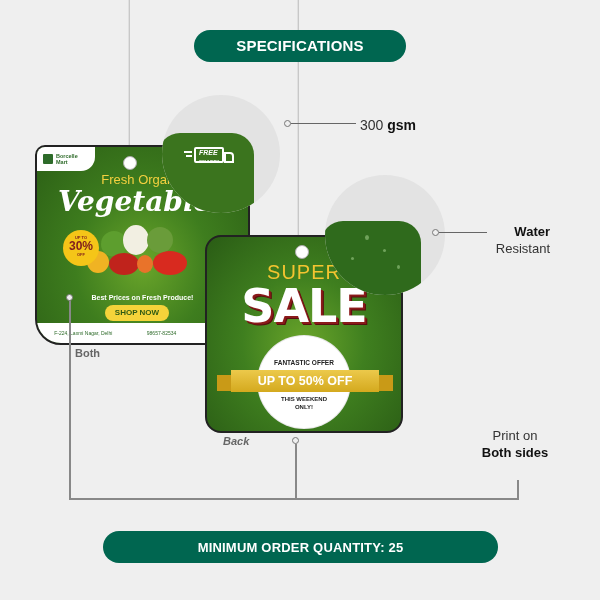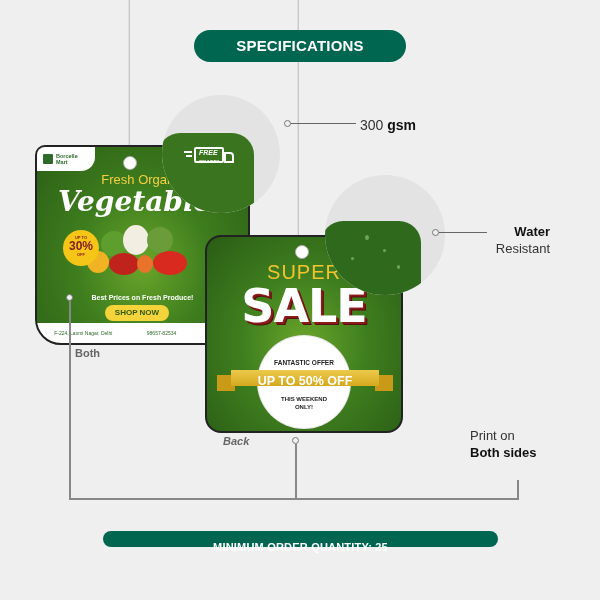--- a/index.html
+++ b/index.html
@@ -38,21 +38,21 @@
   .front-footer { position: absolute; left: 0; bottom: 0; width: 100%; height: 20px; background: #fff;
                   display: flex; align-items: center; justify-content: space-around; font-size: 5px; color: #2e6b2a; }
 
   .super { position: absolute; left: 0; width: 100%; top: 24px; text-align: center; color: #f4c430; font-size: 20px; letter-spacing: 1px; }
   .sale { position: absolute; left: 0; width: 100%; top: 42px; text-align: center; color: #fff; font-size: 46px; font-weight: 900;
           text-shadow: 2px 2px 0 #8b1a1a, 3px 3px 0 #5a0f0f; letter-spacing: -1px; font-family: "DejaVu Sans", sans-serif; }
   .seal { position: absolute; left: 54px; top: 102px; width: 86px; height: 86px; border-radius: 50%; background: #fff;
           box-shadow: 0 0 0 3px #fff, 0 0 0 4px #e8e8e8; }
   .seal-top { position: absolute; left: 0; width: 100%; top: 20px; text-align: center; font-size: 6.5px; font-weight: 700; color: #222; }
   .seal-bot { position: absolute; left: 0; width: 100%; top: 56px; text-align: center; font-size: 6px; font-weight: 700; color: #222; line-height: 8px; }
-  .ribbon { position: absolute; left: 24px; top: 133px; width: 148px; height: 16px; background: linear-gradient(#ecc94b, #d4a91e);
+  .ribbon { position: absolute; left: 24px; top: 133px; width: 148px; height: 22px; background: linear-gradient(#ecc94b, #d4a91e);
             color: #fff; font-size: 12.5px; font-weight: 700; text-align: center; line-height: 22px; }
   .ribbon-tail { position: absolute; top: 138px; width: 18px; height: 16px; background: #c99a17; }
 
   .mag { position: absolute; border-radius: 50%; background: #e3e3e3; overflow: hidden; }
   .mag-inner { position: absolute; background: #3a741d; border-radius: 22px 22px 0 0; }
 
   .dot { position: absolute; width: 7px; height: 7px; border-radius: 50%; border: 1.5px solid #777; background: #efefef; }
   .lead { position: absolute; height: 1px; background: #666; }
   .vline { position: absolute; width: 2px; background: #888; }
   .hline { position: absolute; height: 2px; background: #888; }
@@ -147,28 +147,28 @@
   <b>gsm</b>
 </div>
 
 <div class="dot" style="left:432px; top:229px;"></div>
 <div class="lead" style="left:439px; top:232px; width:48px;"></div>
 <div class="label" style="left:480px; top:223px; text-align:right; width:70px; line-height:17px;">
   <b>Water</b><br>
   <span>Resistant</span>
 </div>
 
-<div class="label" style="left:470px; top:427px; text-align:left; width:90px; line-height:17px;">
+<div class="label" style="left:470px; top:427px; text-align:center; width:90px; line-height:17px;">
   <span>Print on</span><br>
   <b>Both sides</b>
 </div>
 
 <div class="side-label" style="left:75px; top:347px;">Both</div>
 <div class="side-label" style="left:223px; top:435px;font-style:italic;">Back</div>
 
 <div class="dot" style="left:66px; top:294px;"></div>
 <div class="vline" style="left:69px; top:301px; height:199px;"></div>
 <div class="dot" style="left:292px; top:437px;"></div>
 <div class="vline" style="left:295px; top:444px; height:56px;"></div>
 <div class="vline" style="left:517px; top:480px; height:20px;"></div>
 <div class="hline" style="left:69px; top:498px; width:450px;"></div>
 
-<div class="pill" style="left:103px; top:531px; width:395px; height:16px; line-height:33px; font-size:11px;">MINIMUM ORDER QUANTITY: 25</div>
+<div class="pill" style="left:103px; top:531px; width:395px; height:32px; line-height:33px; font-size:13px;">MINIMUM ORDER QUANTITY: 25</div>
 
 </body></html>

